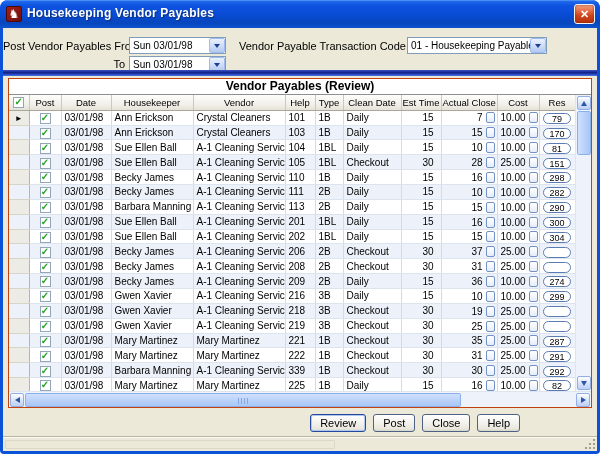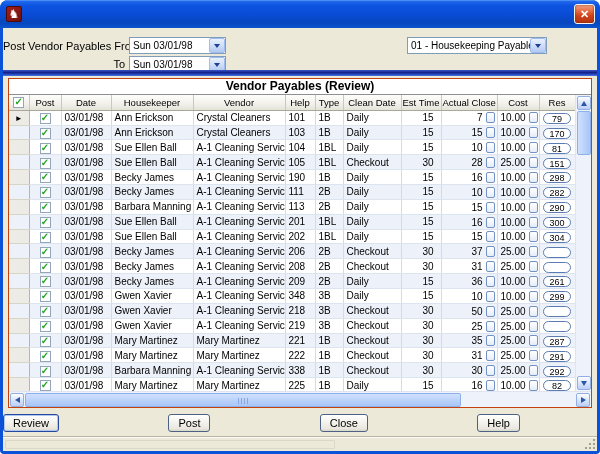--- a/index.html
+++ b/index.html
@@ -97,21 +97,21 @@
   .tri-right{ width:0;height:0;border-top:3.5px solid transparent;border-bottom:3.5px solid transparent;border-left:5px solid #2b57a5; }
   .vthumb { position:absolute; left:1px; top:16px; width:14px; height:44px;
     background:linear-gradient(90deg,#cfe0fd,#a9c6f7); border:1px solid #8cb0ea; border-radius:2px; }
   .hthumb { position:absolute; left:16px; top:1px; width:436px; height:14px;
     background:linear-gradient(180deg,#cfe0fd,#a9c6f7); border:1px solid #8cb0ea; border-radius:2px; }
   .hthumb::after { content:""; position:absolute; left:50%; top:4px; margin-left:-5px; width:10px; height:6px;
     background:repeating-linear-gradient(90deg,#86a8e0 0 1px,transparent 1px 3px); }
 
   
   .button-row { position:absolute; left:0; top:382px; width:523px; height:26px;
-    display:flex; justify-content:space-between; align-items:flex-start; gap:19px; padding:4px 6px 0 0; }
+    display:flex; justify-content:flex-end; align-items:flex-start; gap:7px; padding:4px 6px 0 0; }
   .xp-btn { height:18px; min-width:34px; padding:0 9px; font-family:inherit; font-size:11px; color:#000;
     background:linear-gradient(180deg,#ffffff 0%,#f4f3ee 45%,#e9e7de 85%,#d9d6c9 100%);
     border:1px solid #4d6185; border-radius:3px; line-height:15px; }
   .xp-btn.default { border-color:#26479e; box-shadow:inset 0 0 0 1px #aec8f0; min-width:50px; }
 
   
   .statusbar { position:absolute; left:0; top:408px; width:594px; height:15px; background:#ece9d8;
     border-top:1px solid #b8b5a4; box-shadow:inset 0 1px 0 #fbfaf4; }
   .status-inset { position:absolute; left:2px; top:3px; height:9px; width:330px;
     border:1px solid #dbd8c8; border-radius:1px; }
@@ -119,40 +119,42 @@
   .grip::after { content:""; position:absolute; width:2px; height:2px; background:#a29f8d; right:0; bottom:0;
     box-shadow:-4px 0 #a29f8d, 0 -4px #a29f8d, -8px 0 #a29f8d, -4px -4px #a29f8d, 0 -8px #a29f8d; }
 </style>
 </head>
 <body>
 
 <div class="window">
 
   <div class="titlebar">
     <span class="app-icon">♞</span>
+    <span class="title-text">Housekeeping Vendor Payables</span>
     <span class="close-btn">✕</span>
   </div>
 
   <div class="client">
 
     <div class="form-area">
       <span class="lab lab1">Post Vendor Payables From</span>
       <div class="combo combo1">
         <span class="combo-text">Sun 03/01/98</span>
         <span class="combo-btn">
             <span class="chev"></span>
           </span>
       </div>
       <span class="lab lab2">To</span>
       <div class="combo combo2">
         <span class="combo-text">Sun 03/01/98</span>
         <span class="combo-btn">
             <span class="chev"></span>
           </span>
       </div>
+      <span class="lab lab3">Vendor Payable Transaction Code</span>
       <div class="combo combo3">
         <span class="combo-text">01 - Housekeeping Payable</span>
         <span class="combo-btn">
             <span class="chev"></span>
           </span>
       </div>
     </div>
 
     <div class="separator"></div>
 
@@ -259,21 +261,21 @@
                   <td class="c-res"><span class="res-box">151</span></td>
                 </tr>
                 <tr>
                   <td class="c-sel"></td>
                   <td class="c-post"><span class="cb">
                       <span class="tick">✓</span>
                     </span></td>
                   <td>03/01/98</td>
                   <td>Becky James</td>
                   <td>A-1 Cleaning Service</td>
-                  <td>190</td>
+                  <td>110</td>
                   <td>1B</td>
                   <td>Daily</td>
                   <td class="num">15</td>
                   <td class="withbtn"><span class="num-val">16</span><span class="mini-btn"></span></td>
                   <td class="withbtn"><span class="num-val">10.00</span><span class="mini-btn"></span></td>
                   <td class="c-res"><span class="res-box">298</span></td>
                 </tr>
                 <tr class="alt">
                   <td class="c-sel"></td>
                   <td class="c-post"><span class="cb">
@@ -377,51 +379,51 @@
                     </span></td>
                   <td>03/01/98</td>
                   <td>Becky James</td>
                   <td>A-1 Cleaning Service</td>
                   <td>209</td>
                   <td>2B</td>
                   <td>Daily</td>
                   <td class="num">15</td>
                   <td class="withbtn"><span class="num-val">36</span><span class="mini-btn"></span></td>
                   <td class="withbtn"><span class="num-val">10.00</span><span class="mini-btn"></span></td>
-                  <td class="c-res"><span class="res-box">261</span></td>
+                  <td class="c-res"><span class="res-box">274</span></td>
                 </tr>
                 <tr>
                   <td class="c-sel"></td>
                   <td class="c-post"><span class="cb">
                       <span class="tick">✓</span>
                     </span></td>
                   <td>03/01/98</td>
                   <td>Gwen Xavier</td>
                   <td>A-1 Cleaning Service</td>
-                  <td>348</td>
+                  <td>216</td>
                   <td>3B</td>
                   <td>Daily</td>
                   <td class="num">15</td>
                   <td class="withbtn"><span class="num-val">10</span><span class="mini-btn"></span></td>
                   <td class="withbtn"><span class="num-val">10.00</span><span class="mini-btn"></span></td>
                   <td class="c-res"><span class="res-box">299</span></td>
                 </tr>
                 <tr class="alt">
                   <td class="c-sel"></td>
                   <td class="c-post"><span class="cb">
                       <span class="tick">✓</span>
                     </span></td>
                   <td>03/01/98</td>
                   <td>Gwen Xavier</td>
                   <td>A-1 Cleaning Service</td>
                   <td>218</td>
                   <td>3B</td>
                   <td>Checkout</td>
                   <td class="num">30</td>
-                  <td class="withbtn"><span class="num-val">50</span><span class="mini-btn"></span></td>
+                  <td class="withbtn"><span class="num-val">19</span><span class="mini-btn"></span></td>
                   <td class="withbtn"><span class="num-val">25.00</span><span class="mini-btn"></span></td>
                   <td class="c-res"><span class="res-box"></span></td>
                 </tr>
                 <tr>
                   <td class="c-sel"></td>
                   <td class="c-post"><span class="cb">
                       <span class="tick">✓</span>
                     </span></td>
                   <td>03/01/98</td>
                   <td>Gwen Xavier</td>
@@ -467,21 +469,21 @@
                   <td class="c-res"><span class="res-box">291</span></td>
                 </tr>
                 <tr class="alt">
                   <td class="c-sel"></td>
                   <td class="c-post"><span class="cb">
                       <span class="tick">✓</span>
                     </span></td>
                   <td>03/01/98</td>
                   <td>Barbara Manning</td>
                   <td>A-1 Cleaning Service</td>
-                  <td>338</td>
+                  <td>339</td>
                   <td>1B</td>
                   <td>Checkout</td>
                   <td class="num">30</td>
                   <td class="withbtn"><span class="num-val">30</span><span class="mini-btn"></span></td>
                   <td class="withbtn"><span class="num-val">25.00</span><span class="mini-btn"></span></td>
                   <td class="c-res"><span class="res-box">292</span></td>
                 </tr>
                 <tr>
                   <td class="c-sel"></td>
                   <td class="c-post"><span class="cb">

